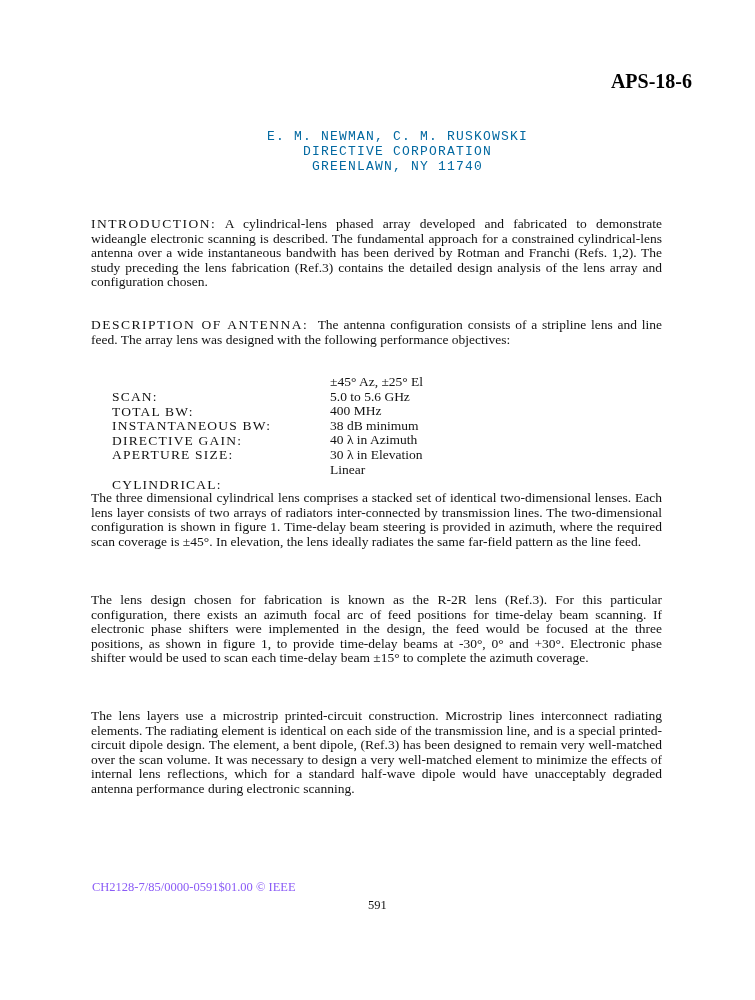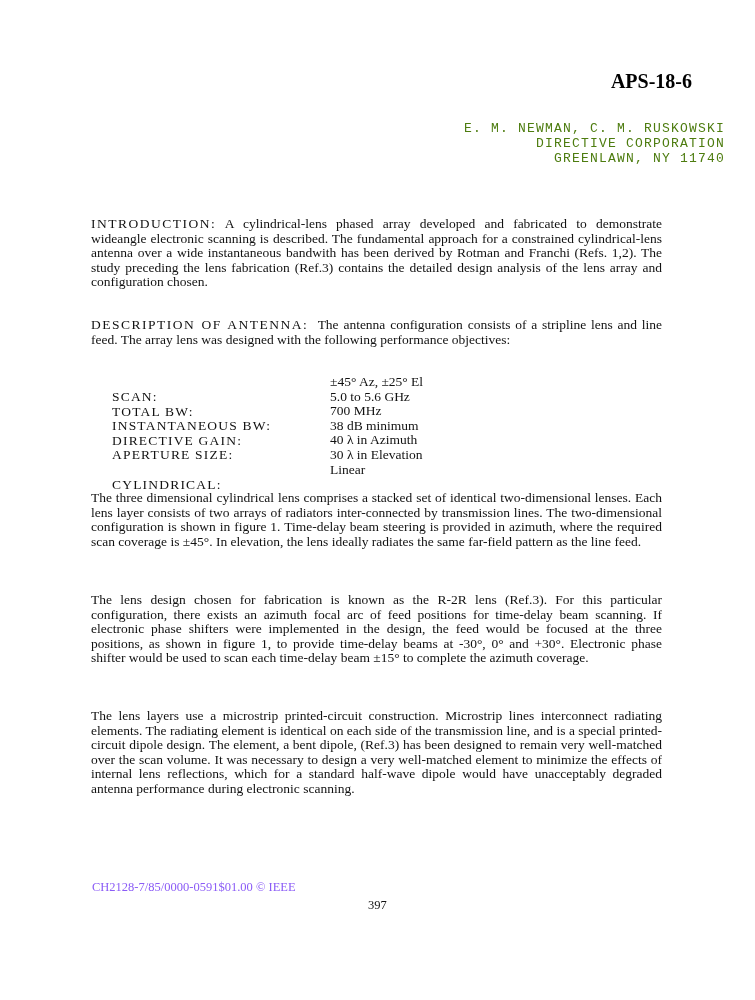--- a/index.html
+++ b/index.html
@@ -7,22 +7,22 @@
     .page { position: absolute; left: 0; top: 0; width: 661px; height: 1000px; }
     .code-label {
       position: absolute; left: 580px; top: 70px; width: 112px; text-align: right;
       font-family: "Liberation Serif", serif; font-weight: bold; font-size: 20px; color: #000;
     }
     .title {
       position: absolute; left: 70px; top: 100px; width: 655px; text-align: center;
       font-family: "Liberation Mono", monospace; font-size: 13px; letter-spacing: 1.2px; color: #111;
     }
     .authors {
-      position: absolute; left: 70px; top: 121px; width: 655px; text-align: right;
-      font-family: "Liberation Mono", monospace; font-size: 13px; letter-spacing: 1.2px; line-height: 15px; color: #4d7c0f;
+      position: absolute; left: 70px; top: 129px; width: 655px; text-align: center;
+      font-family: "Liberation Mono", monospace; font-size: 13px; letter-spacing: 1.2px; line-height: 15px; color: #0369a1;
     }
     .authors div { height: 15px; }
     .para {
       position: absolute; left: 91px; width: 571px;
       font-family: "Liberation Serif", serif; font-size: 13.5px; line-height: 14.6px;
       text-align: justify; color: #111;
     }
     .para .lead { letter-spacing: 1.5px; }
     .specs {
       position: absolute; left: 112px; top: 375px; width: 400px;
@@ -68,21 +68,21 @@
     <div class="spec-row">
       <span class="spec-label">SCAN:</span>
       <span class="spec-value">±45° Az,  ±25° El</span>
     </div>
     <div class="spec-row">
       <span class="spec-label">TOTAL BW:</span>
       <span class="spec-value">5.0 to 5.6 GHz</span>
     </div>
     <div class="spec-row">
       <span class="spec-label">INSTANTANEOUS BW:</span>
-      <span class="spec-value">700 MHz</span>
+      <span class="spec-value">400 MHz</span>
     </div>
     <div class="spec-row">
       <span class="spec-label">DIRECTIVE GAIN:</span>
       <span class="spec-value">38 dB minimum</span>
     </div>
     <div class="spec-row">
       <span class="spec-label">APERTURE SIZE:</span>
       <span class="spec-value">40 λ in Azimuth</span>
     </div>
     <div class="spec-row">
@@ -95,15 +95,15 @@
     </div>
   </div>
 
   <div class="para" style="top:491px;">The three dimensional cylindrical lens comprises a stacked set of identical two-dimensional lenses. Each lens layer consists of two arrays of radiators inter-connected by transmission lines. The two-dimensional configuration is shown in figure 1. Time-delay beam steering is provided in azimuth, where the required scan coverage is ±45°. In elevation, the lens ideally radiates the same far-field pattern as the line feed.</div>
 
   <div class="para" style="top:593px;">The lens design chosen for fabrication is known as the R-2R lens (Ref.3). For this particular configuration, there exists an azimuth focal arc of feed positions for time-delay beam scanning. If electronic phase shifters were implemented in the design, the feed would be focused at the three positions, as shown in figure 1, to provide time-delay beams at -30°, 0° and +30°. Electronic phase shifter would be used to scan each time-delay beam ±15° to complete the azimuth coverage.</div>
 
   <div class="para" style="top:709px;">The lens layers use a microstrip printed-circuit construction. Microstrip lines interconnect radiating elements. The radiating element is identical on each side of the transmission line, and is a special printed-circuit dipole design. The element, a bent dipole, (Ref.3) has been designed to remain very well-matched over the scan volume. It was necessary to design a very well-matched element to minimize the effects of internal lens reflections, which for a standard half-wave dipole would have unacceptably degraded antenna performance during electronic scanning.</div>
 
   <div class="footer-code">CH2128-7/85/0000-0591$01.00 © IEEE</div>
-  <div class="page-number">397</div>
+  <div class="page-number">591</div>
 
 </div>
 
 </body></html>

